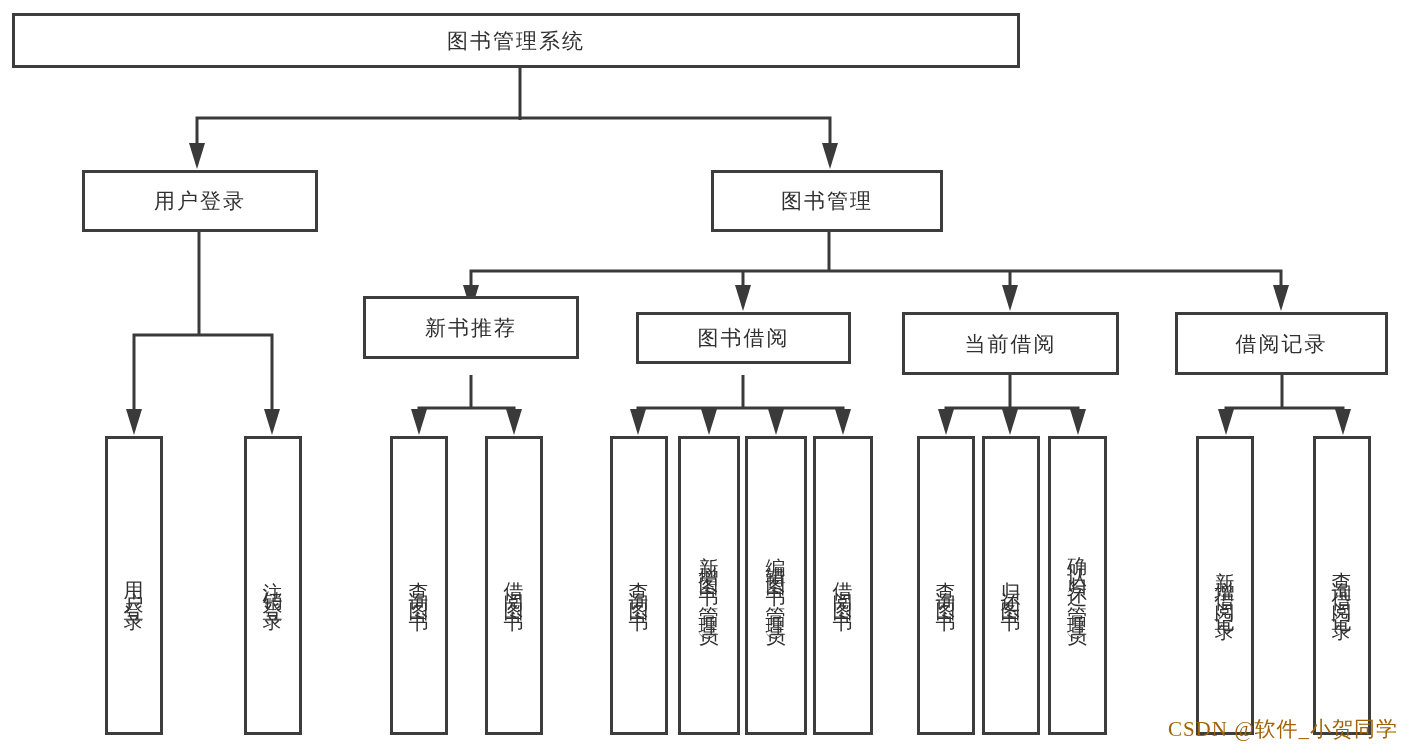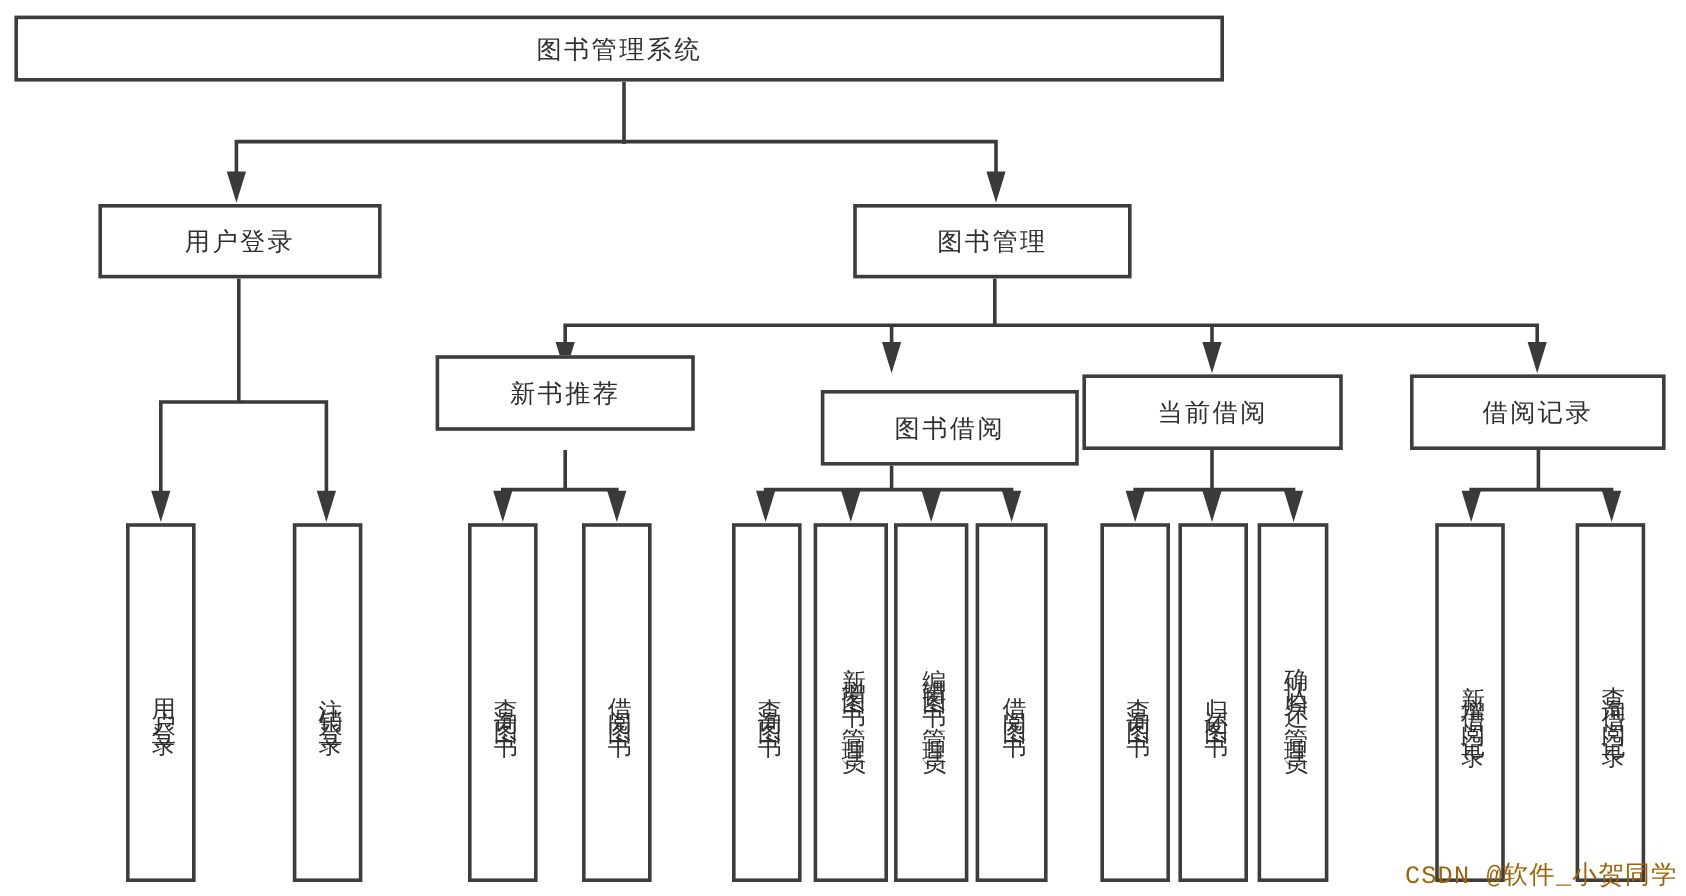--- a/index.html
+++ b/index.html
@@ -2,21 +2,21 @@
 <html><head>
 <meta charset="utf-8">
 <style>
   html, body { margin: 0; padding: 0; background: #ffffff; }
   .canvas {
     position: relative;
     width: 1405px;
     height: 747px;
     background: #ffffff;
     overflow: hidden;
-    font-family: Liberation Mono, monospace;
+    font-family: Liberation Serif, serif;
   }
   .connectors {
     position: absolute;
     left: 0; top: 0;
     width: 1405px; height: 747px;
     z-index: 1;
   }
   .connectors path {
     fill: none;
     stroke: #3a3a3a;
@@ -134,21 +134,21 @@
   <div class="box hbox" style="left:82px; top:170px; width:236px; height:62px;">
     <span>用户登录</span>
   </div>
   <div class="box hbox" style="left:711px; top:170px; width:232px; height:62px;">
     <span>图书管理</span>
   </div>
 
   <div class="box hbox" style="left:363px; top:296px; width:216px; height:63px;">
     <span>新书推荐</span>
   </div>
-  <div class="box hbox" style="left:636px; top:325px; width:215px; height:63px;margin-left:48px;">
+  <div class="box hbox" style="left:636px; top:312px; width:215px; height:52px;">
     <span>图书借阅</span>
   </div>
   <div class="box hbox" style="left:902px; top:312px; width:217px; height:63px;">
     <span>当前借阅</span>
   </div>
   <div class="box hbox" style="left:1175px; top:312px; width:213px; height:63px;">
     <span>借阅记录</span>
   </div>
 
   <div class="box leaf" style="left:105px; top:436px; width:58px; height:299px;">

